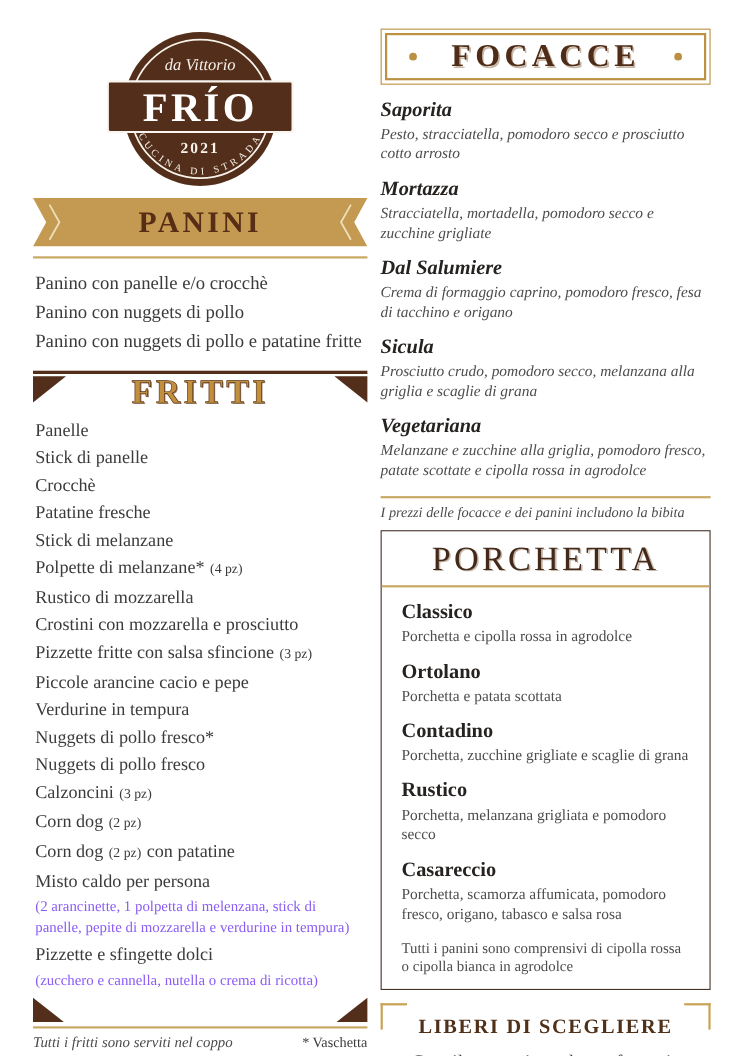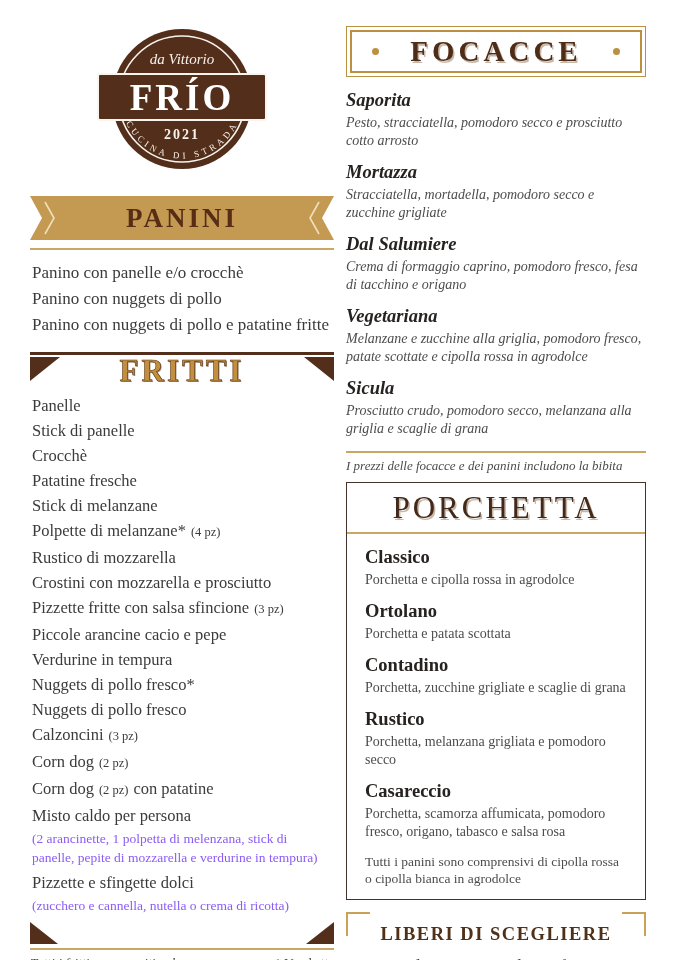--- a/index.html
+++ b/index.html
@@ -11,21 +11,21 @@
   html,body{width:680px;height:960px;overflow:hidden;background:#ffffff;
     font-family:"Liberation Serif","DejaVu Serif",serif;color:var(--text);}
   .page{display:flex;gap:12px;padding:26px 22px 0 30px;height:100%;}
   .col-left{width:304px;display:flex;flex-direction:column;}
   .col-right{width:300px;display:flex;flex-direction:column;}
 
   
   .logo-wrap{display:flex;justify-content:center;margin-bottom:6px;}
 
   
-  .banner-wrap{margin-top:18px;}
+  .banner-wrap{margin-top:2px;}
   .gold-rule{height:2px;background:var(--gold-line);margin-top:4px;}
   .p-list{margin:10px 2px 6px 2px;}
   .p-item{font-size:17px;line-height:26px;color:#3b3b3b;}
 
   
   .fritti-head{margin-top:8px;}
   .rule-dark{height:2.5px;background:var(--brown);}
   .tri-row{display:flex;justify-content:space-between;align-items:flex-start;margin-top:2px;}
   .tri{width:0;height:0;}
   .tri-tl{border-top:24px solid var(--brown);border-right:30px solid transparent;}
@@ -212,26 +212,26 @@
         </div>
         <div class="d-item">
           <div class="d-name">Mortazza</div>
           <div class="d-desc">Stracciatella, mortadella, pomodoro secco e zucchine grigliate</div>
         </div>
         <div class="d-item">
           <div class="d-name">Dal Salumiere</div>
           <div class="d-desc">Crema di formaggio caprino, pomodoro fresco, fesa di tacchino e origano</div>
         </div>
         <div class="d-item">
+          <div class="d-name">Sicula</div>
+          <div class="d-desc">Prosciutto crudo, pomodoro secco, melanzana alla griglia e scaglie di grana</div>
+        </div>
+        <div class="d-item">
           <div class="d-name">Vegetariana</div>
           <div class="d-desc">Melanzane e zucchine alla griglia, pomodoro fresco, patate scottate e cipolla rossa in agrodolce</div>
-        </div>
-        <div class="d-item">
-          <div class="d-name">Sicula</div>
-          <div class="d-desc">Prosciutto crudo, pomodoro secco, melanzana alla griglia e scaglie di grana</div>
         </div>
       </div>
 
     <div class="focacce-note">I prezzi delle focacce e dei panini includono la bibita</div>
 
     <div class="porchetta-box">
       <div class="porchetta-title">PORCHETTA</div>
       <div class="porchetta-body">
         <div id="porchetta-list">
             <div class="d-item">

